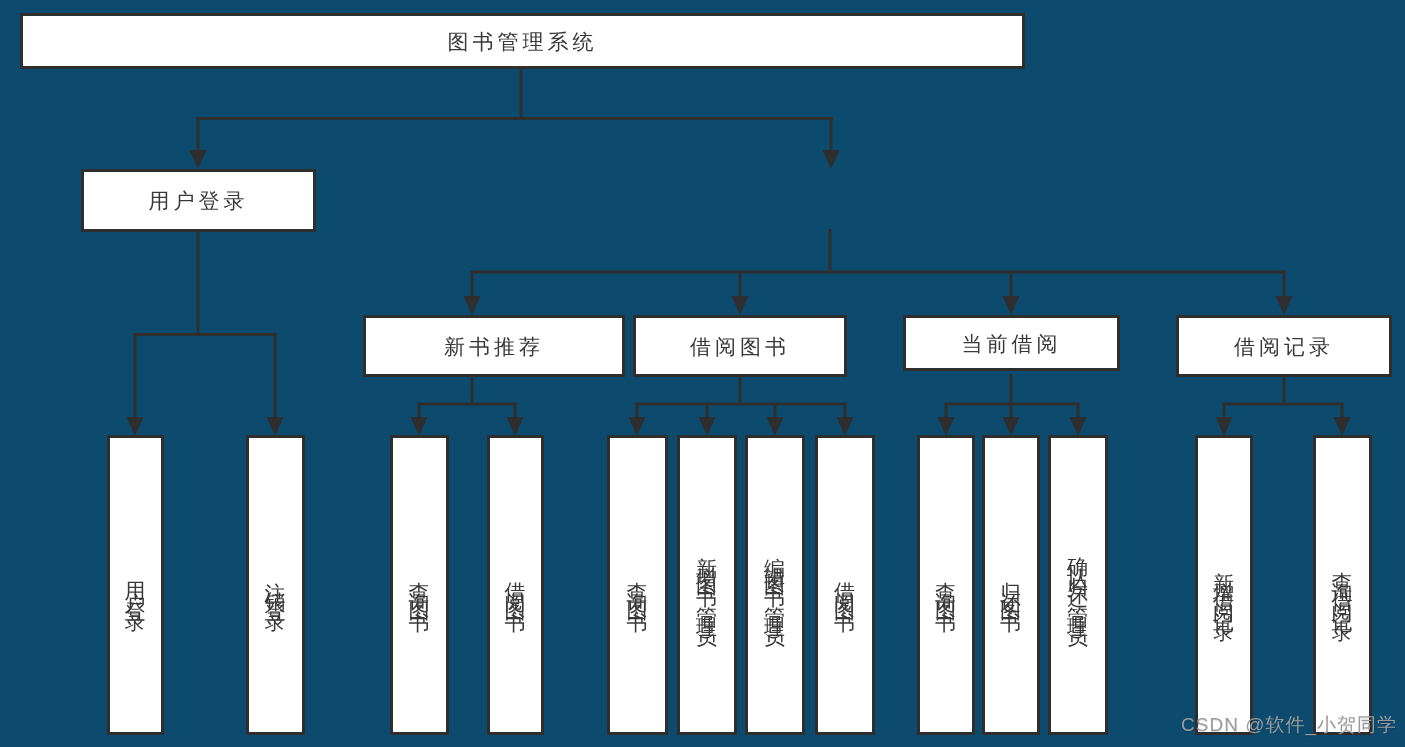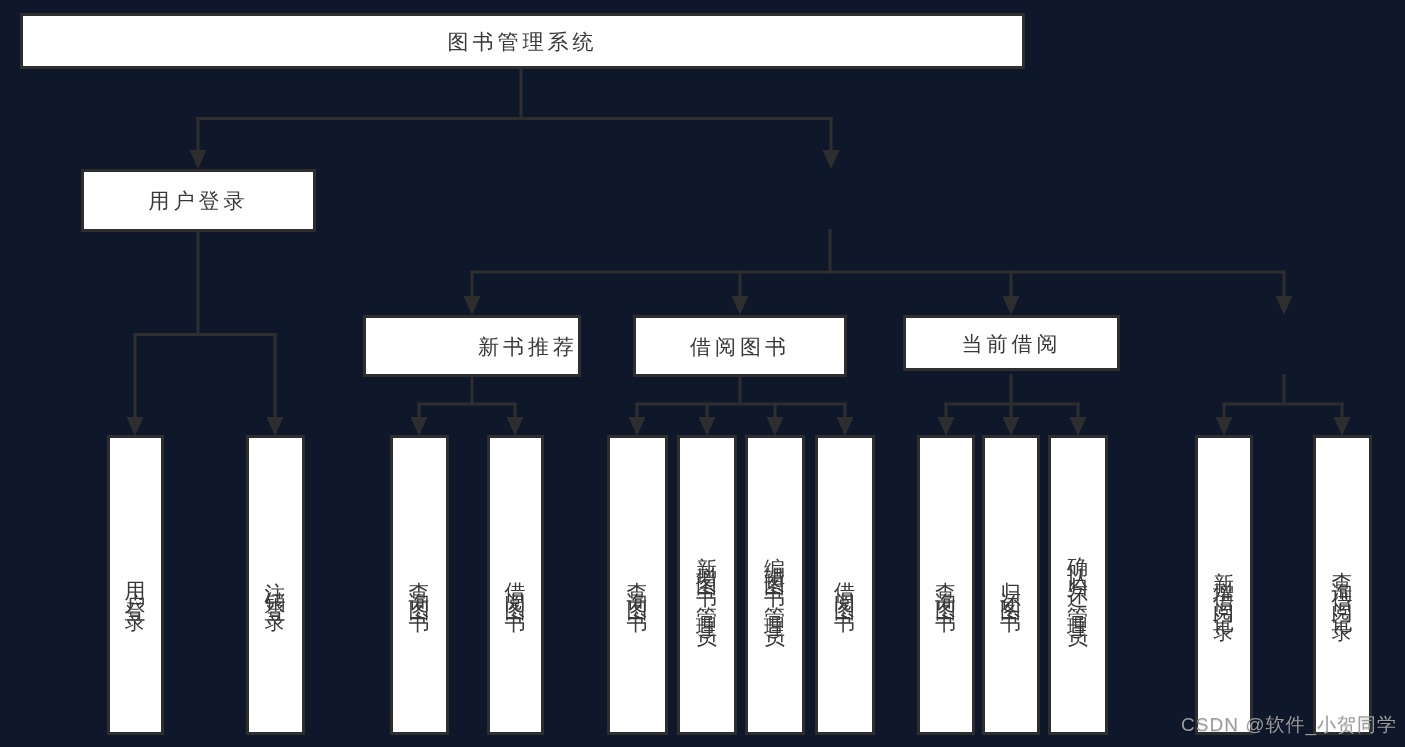--- a/index.html
+++ b/index.html
@@ -5,21 +5,21 @@
   html, body {
     margin: 0;
     padding: 0;
     background: #ffffff;
     font-family: "Liberation Sans", sans-serif;
   }
   #canvas {
     position: relative;
     width: 1405px;
     height: 747px;
-    background: #0f172a;
+    background: #0c4a6e;
     overflow: hidden;
   }
   #wires {
     position: absolute;
     left: 0; top: 0;
     width: 1405px;
     height: 747px;
     pointer-events: none;
   }
   .hbox, .vbox {
@@ -145,29 +145,32 @@
   </svg>
 
   <div class="hbox" style="left:20px; top:13px; width:1005px; height:56px;">
     <span>图书管理系统</span>
   </div>
 
   <div class="hbox" style="left:81px; top:169px; width:235px; height:63px;">
     <span>用户登录</span>
   </div>
 
-  <div class="hbox" style="left:363px; top:315px; width:218px; height:62px;justify-content:flex-end;">
+  <div class="hbox" style="left:363px; top:315px; width:262px; height:62px;">
     <span>新书推荐</span>
   </div>
   <div class="hbox" style="left:633px; top:315px; width:214px; height:62px;">
     <span>借阅图书</span>
   </div>
   <div class="hbox" style="left:903px; top:315px; width:217px; height:56px;">
     <span>当前借阅</span>
   </div>
+  <div class="hbox" style="left:1176px; top:315px; width:216px; height:62px;">
+    <span>借阅记录</span>
+  </div>
 
   <div class="vbox" style="left:107px; width:57px;">
     <span>用户登录</span>
   </div>
   <div class="vbox" style="left:246px; width:59px;">
     <span>注销登录</span>
   </div>
 
   <div class="vbox" style="left:390px; width:59px;">
     <span>查询图书</span>

